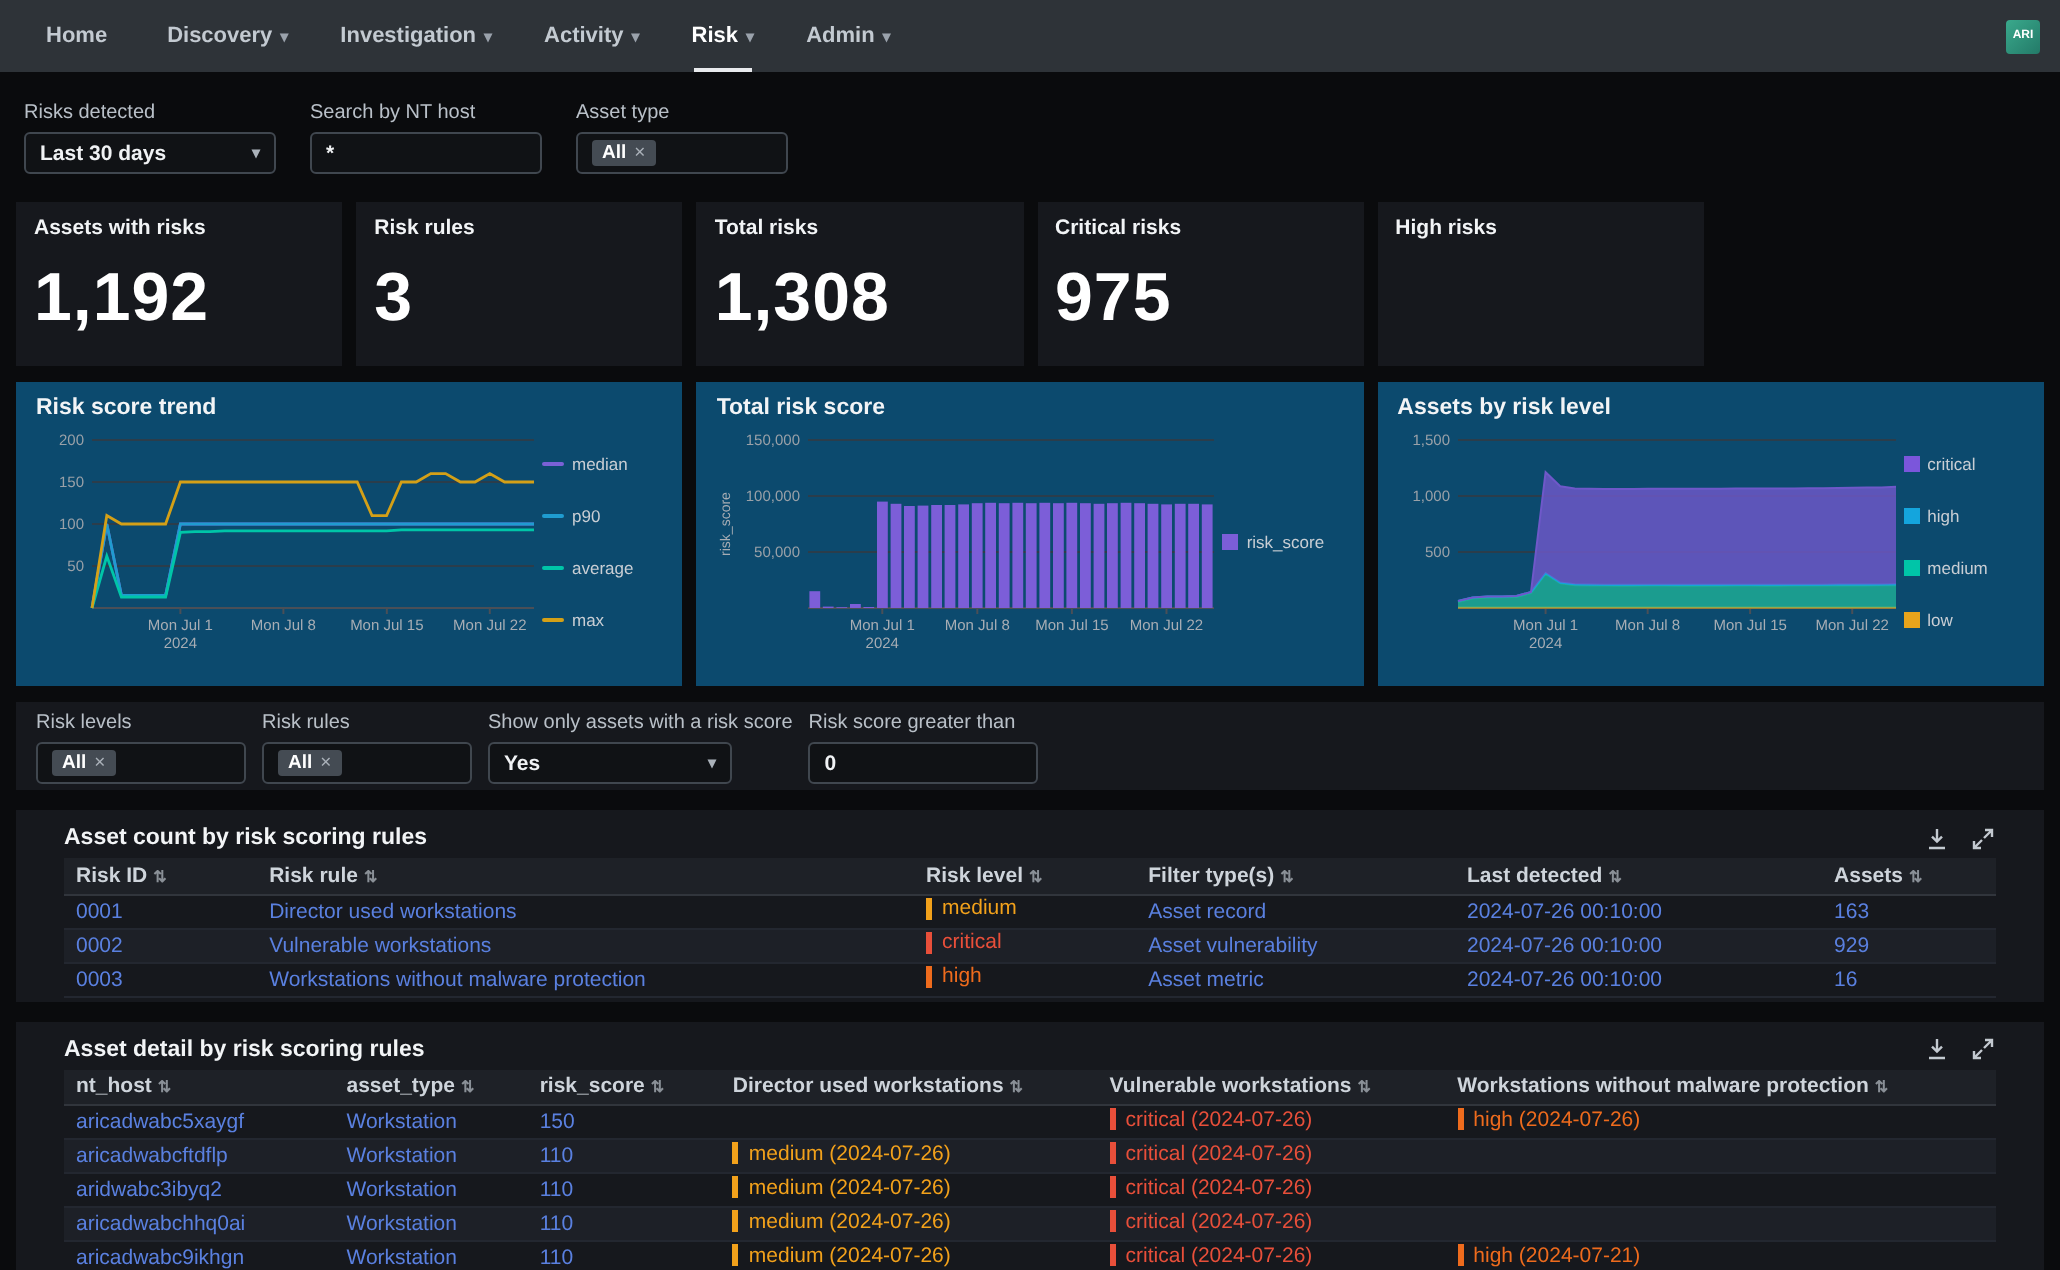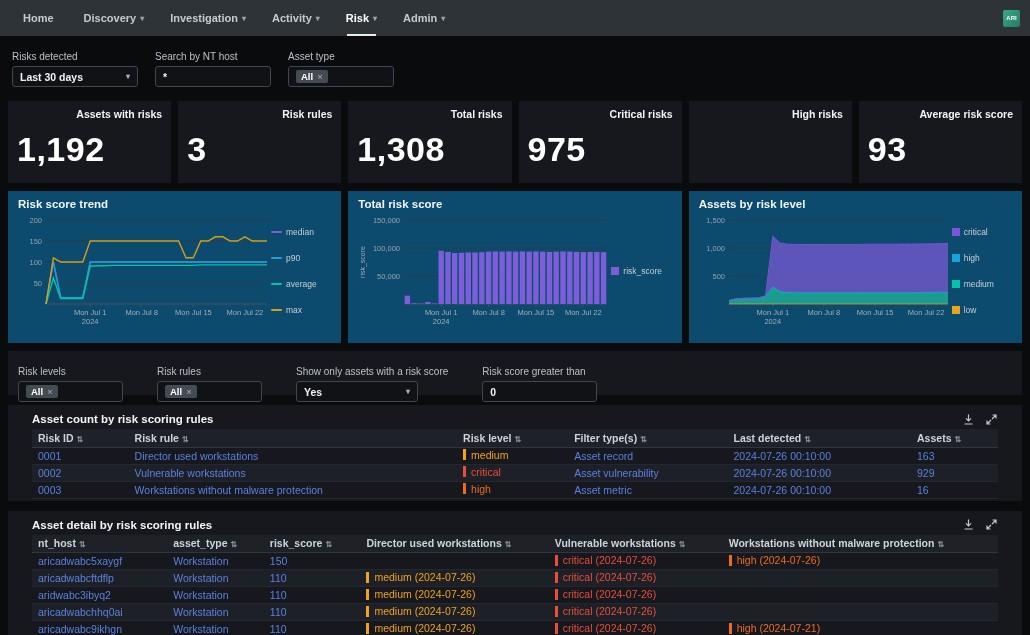--- a/index.html
+++ b/index.html
@@ -34,38 +34,38 @@
     font-family:"Liberation Sans", sans-serif; }
   .chip { background:#444b53; border-radius:2px; padding:1px 5px; font-size:9.5px;
     display:inline-flex; gap:4px; align-items:center; color:#fff; }
   .chip .x { color:#aab1b9; font-weight:normal; cursor:pointer; }
   .caret { font-size:8px; color:#aab1b9; }
   .w-risks { width:126px; } .w-host { width:116px; } .w-type { width:106px; }
 
   
   .kpis { display:grid; grid-template-columns:repeat(6,1fr); gap:7px; margin:8px 8px 0; }
   .kpi { background:#16181d; height:82px; padding:7px 9px; }
-  .kpi-label { font-size:10.5px; font-weight:bold; color:#f2f4f6;text-align:right; }
+  .kpi-label { font-size:10.5px; font-weight:bold; color:#f2f4f6; }
   .kpi-value { font-size:34px; font-weight:bold; color:#fff;
     margin-top:10px; letter-spacing:.5px; }
 
   
   .charts { display:grid; grid-template-columns:repeat(3,1fr); gap:7px; margin:8px 8px 0; }
   .chart-panel { background:#0c4a6e; height:152px; padding:7px 6px 4px 10px; }
   .chart-title { font-size:11.5px; font-weight:bold; color:#f2f4f6; margin-bottom:2px; }
   .chart-body { display:flex; align-items:center; }
   .legend { width:56px; font-size:8.5px; color:#c9ced4; display:flex;
     flex-direction:column; gap:17px; }
   .legend-item { display:flex; align-items:center; gap:4px; line-height:9px; }
   .sw-line { width:11px; height:2px; border-radius:1px; flex:none; }
   .sw-square { width:8px; height:8px; flex:none; }
 
   
   .filter-panel { background:#16181d; margin:8px 8px 0; height:44px;
-    display:flex; gap:34px; padding:15px 10px; }
+    display:flex; gap:8px; padding:5px 10px; }
   .w-lv { width:105px; } .w-rr { width:105px; } .w-show { width:122px; } .w-gt { width:115px; }
 
   
   .table-panel { background:#16181d; margin:10px 8px 0; padding:4px 24px 2px; }
   .tp-head { display:flex; align-items:center; justify-content:space-between; height:20px; }
   .tp-title { font-size:11.5px; font-weight:bold; color:#f2f4f6; }
   .tp-icons { display:flex; gap:10px; color:#c3c9d0; }
   .tp-icons svg { cursor:pointer; }
   table { width:100%; border-collapse:collapse; table-layout:fixed; font-size:10.5px; }
   thead th { background:#1e2127; color:#ced4db; font-weight:bold; text-align:left;
@@ -176,24 +176,20 @@
 
   <div class="kpi">
     <div class="kpi-label">Critical risks</div>
     <div class="kpi-value">975</div>
   </div>
 
   <div class="kpi">
     <div class="kpi-label">High risks</div>
   </div>
 
-  <div class="kpi">
-    <div class="kpi-label">Average risk score</div>
-    <div class="kpi-value">93</div>
-  </div>
 </div>
 
 <div class="charts">
   <div class="chart-panel">
     <div class="chart-title">Risk score trend</div>
     <div class="chart-body">
       <svg width="253" height="118" viewBox="0 0 253 118">
           <line x1="28" x2="249" y1="71" y2="71" stroke="#363a41" stroke-width="0.7"></line>
           <text x="24" y="73.5" text-anchor="end" font-size="7.5" fill="#9aa1a8">50</text>
           <line x1="28" x2="249" y1="50" y2="50" stroke="#363a41" stroke-width="0.7"></line>

